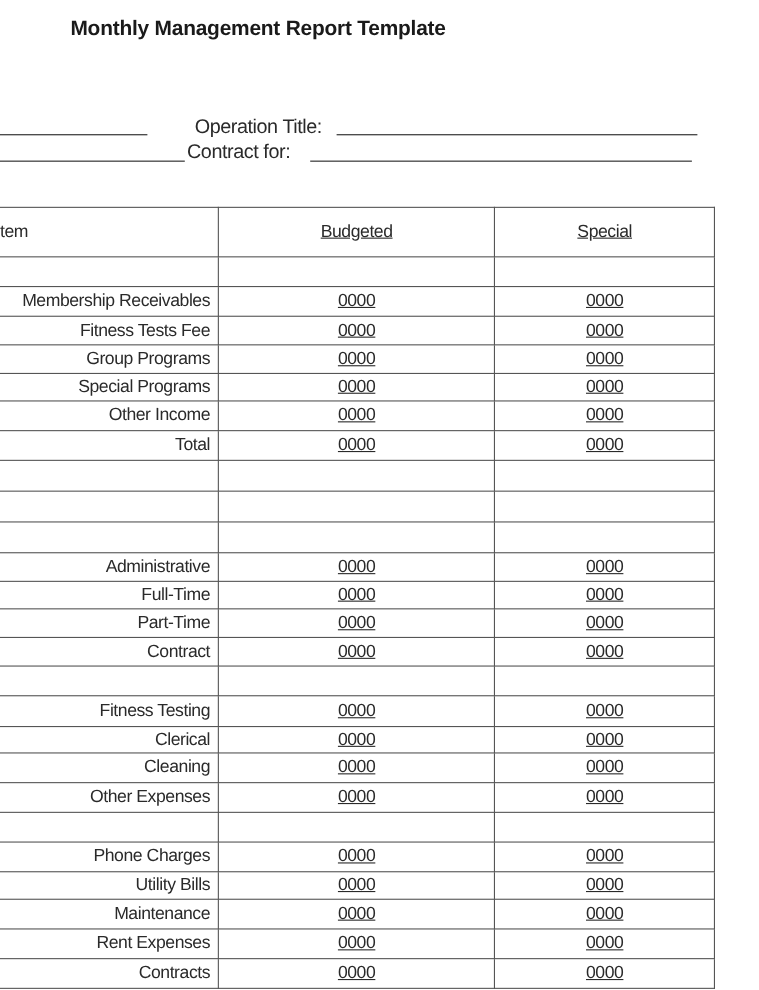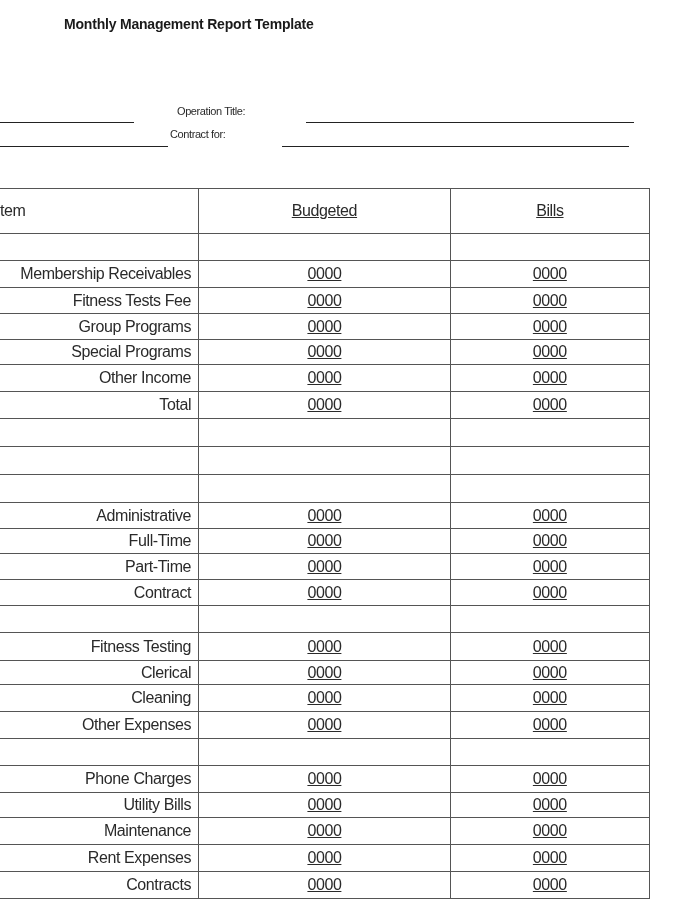--- a/index.html
+++ b/index.html
@@ -1,19 +1,19 @@
 <!DOCTYPE html>
 <html><head>
 <meta charset="utf-8">
 <style>
   html, body { margin:0; padding:0; background:#ffffff; }
   body { width:690px; height:900px; position:relative; overflow:hidden; font-family:"Liberation Sans", sans-serif; color:#222; }
-  .title { position:absolute; left:64px; top:16px; font-size:14px; font-weight:bold; color:#1a1a1a; letter-spacing:-0.2px; }
+  .title { position:absolute; left:64px; top:16px; font-size:19px; font-weight:bold; color:#1a1a1a; letter-spacing:-0.2px; }
   .line { position:absolute; border-bottom:1.6px solid #222; height:0; }
-  .lbl { position:absolute; font-size:11px; color:#2a2a2a; letter-spacing:-0.4px; }
+  .lbl { position:absolute; font-size:18px; color:#2a2a2a; letter-spacing:-0.4px; }
   table { position:absolute; left:-40px; top:188px; border-collapse:collapse; }
   td { border:1.3px solid #555; font-size:16px; color:#2a2a2a; padding:0; letter-spacing:-0.4px; }
   td.item { width:234px; text-align:right; padding-right:7px; }
   td.num { text-align:center;text-decoration:underline; }
   td.b { width:256px; }
   td.a { width:203px; }
   tr.hdr td { height:44px; }
   tr.hdr td.item { text-align:left; padding-left:35px; padding-right:0; width:206px; }
 </style>
 </head>
@@ -27,21 +27,21 @@
 
 <div class="line" style="left:0; top:146px; width:168px;"></div>
 <div class="lbl" style="left:170px; top:128px;">Contract for:</div>
 <div class="line" style="left:282px; top:146px; width:347px;"></div>
 
 <table>
   <tbody id="tbody">
     <tr class="hdr">
       <td class="item">Item</td>
       <td class="num b">Budgeted</td>
-      <td class="num a">Bills</td>
+      <td class="num a">Special</td>
     </tr>
   <tr style="height: 27px;">
         <td class="item" style="height: 26px;"></td>
         <td class="num b" style="height: 26px;"></td>
         <td class="num a" style="height: 26px;"></td>
       </tr>
       <tr style="height: 27px;">
         <td class="item" style="height: 26px;">Membership Receivables</td>
         <td class="num b" style="height: 26px;">0000</td>
         <td class="num a" style="height: 26px;">0000</td>

